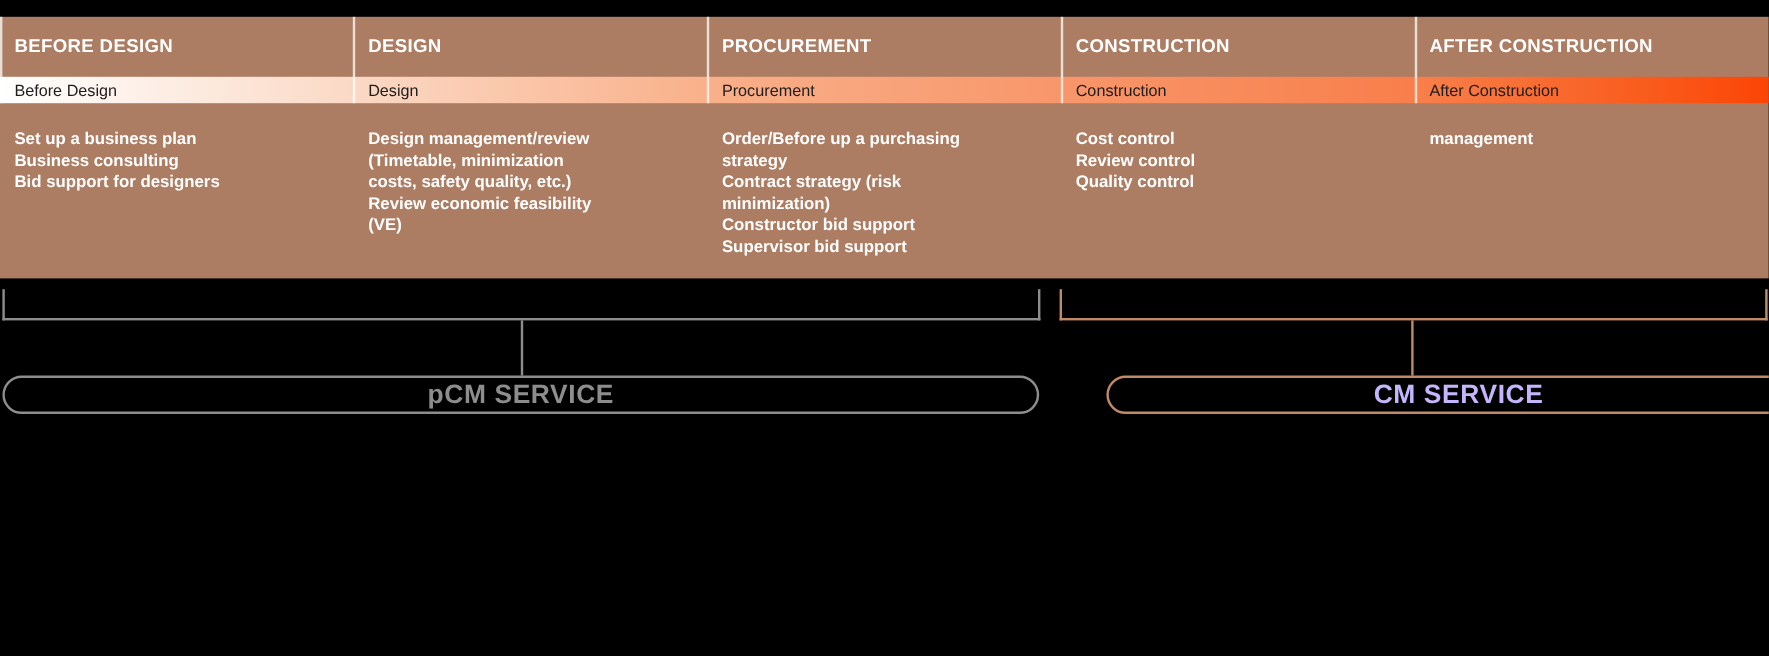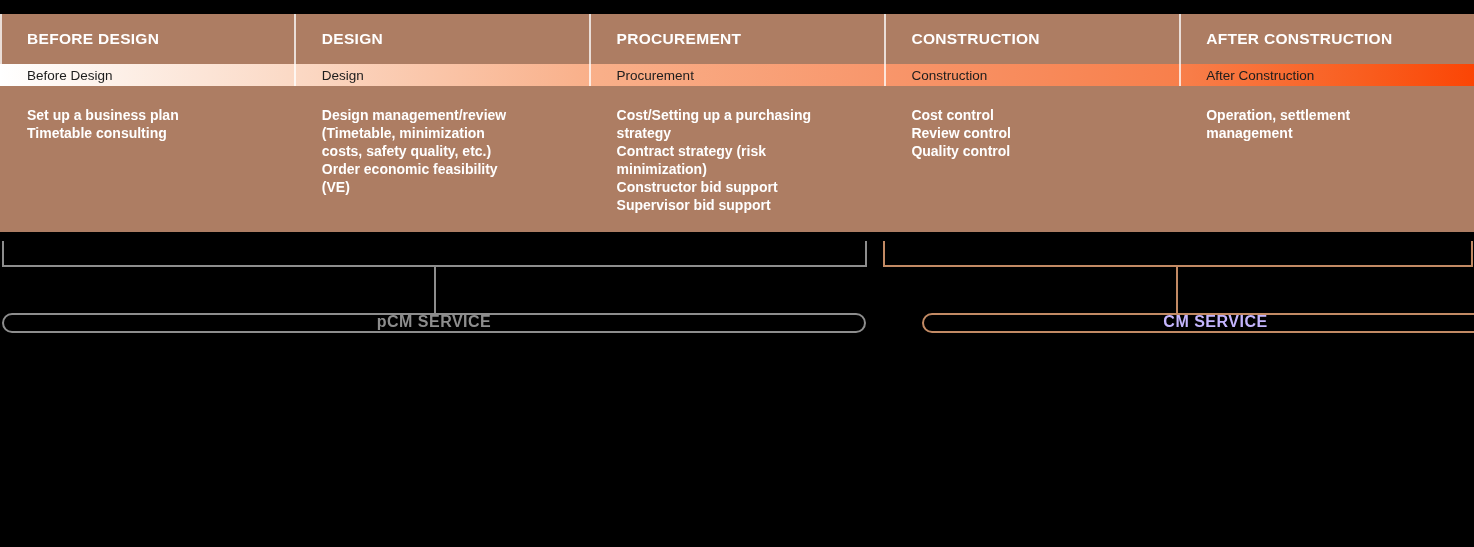--- a/index.html
+++ b/index.html
@@ -12,21 +12,21 @@
   }
 
   
   .panel {
     position: absolute;
     left: 0; top: 14px;
     width: 1474px; height: 218px;
     background: #ad7d63;
   }
   .row { display: flex; width: 100%; }
-  .cell { width: 20%; padding-left: 27px; }
+  .cell { width: 20%; padding-left: 12px; }
 
   .header-row { height: 50px; }
   .header-cell {
     display: flex; align-items: center;
     color: #ffffff;
     font-size: 15.5px; font-weight: 700;
     letter-spacing: 0.3px;
   }
 
   .band {
@@ -74,25 +74,25 @@
 
   .connector {
     position: absolute;
     top: 267px; height: 46px; width: 2px;
   }
   .connector-gray { left: 434px;  background: #8d8d8d; }
   .connector-tan  { left: 1176px; background: #c28a64; }
 
   .pill {
     position: absolute;
-    top: 313px; height: 20px;
+    top: 313px; height: 32px;
     border-radius: 16px;
     border: 2px solid;
-    display: flex; align-items: flex-end; justify-content: center;
-    font-size: 16px; font-weight: 700;
+    display: flex; align-items: center; justify-content: center;
+    font-size: 22px; font-weight: 700;
     letter-spacing: 0.5px;
   }
   .pill-gray { left: 2px;   width: 864px; border-color: #8d8d8d; color: #8d8d8d; }
   .pill-tan  { left: 922px; width: 587px; border-color: #c28a64; color: #c4b5fd; }
 </style>
 </head>
 <body>
 
 <div class="panel">
 
@@ -128,44 +128,44 @@
       <span>Construction</span>
     </div>
     <div class="cell band-cell">
       <span>After Construction</span>
     </div>
   </div>
 
   <div class="row body-row">
     <div class="cell body-cell">
       <div>Set up a business plan</div>
-      <div>Timetable consulting</div>
+      <div>Business consulting</div>
+      <div>Bid support for designers</div>
     </div>
     <div class="cell body-cell">
       <div>Design management/review</div>
       <div>(Timetable, minimization</div>
       <div>costs, safety quality, etc.)</div>
-      <div>Order economic feasibility</div>
+      <div>Review economic feasibility</div>
       <div>(VE)</div>
     </div>
     <div class="cell body-cell">
-      <div>Cost/Setting up a purchasing</div>
+      <div>Order/Before up a purchasing</div>
       <div>strategy</div>
       <div>Contract strategy (risk</div>
       <div>minimization)</div>
       <div>Constructor bid support</div>
       <div>Supervisor bid support</div>
     </div>
     <div class="cell body-cell">
       <div>Cost control</div>
       <div>Review control</div>
       <div>Quality control</div>
     </div>
     <div class="cell body-cell">
-      <div>Operation, settlement</div>
       <div>management</div>
     </div>
   </div>
 
   <div class="separator sep-0"></div>
   <div class="separator sep-1"></div>
   <div class="separator sep-2"></div>
   <div class="separator sep-3"></div>
   <div class="separator sep-4"></div>
 

